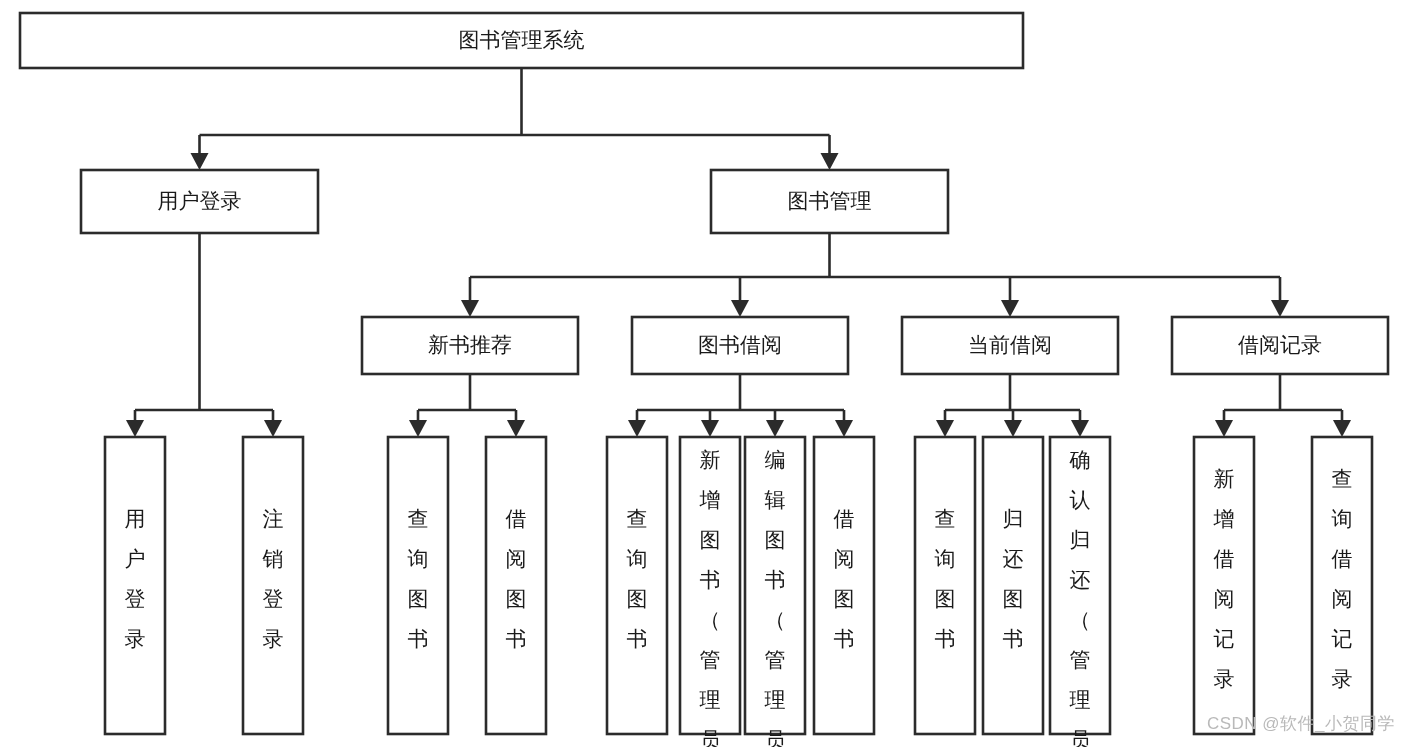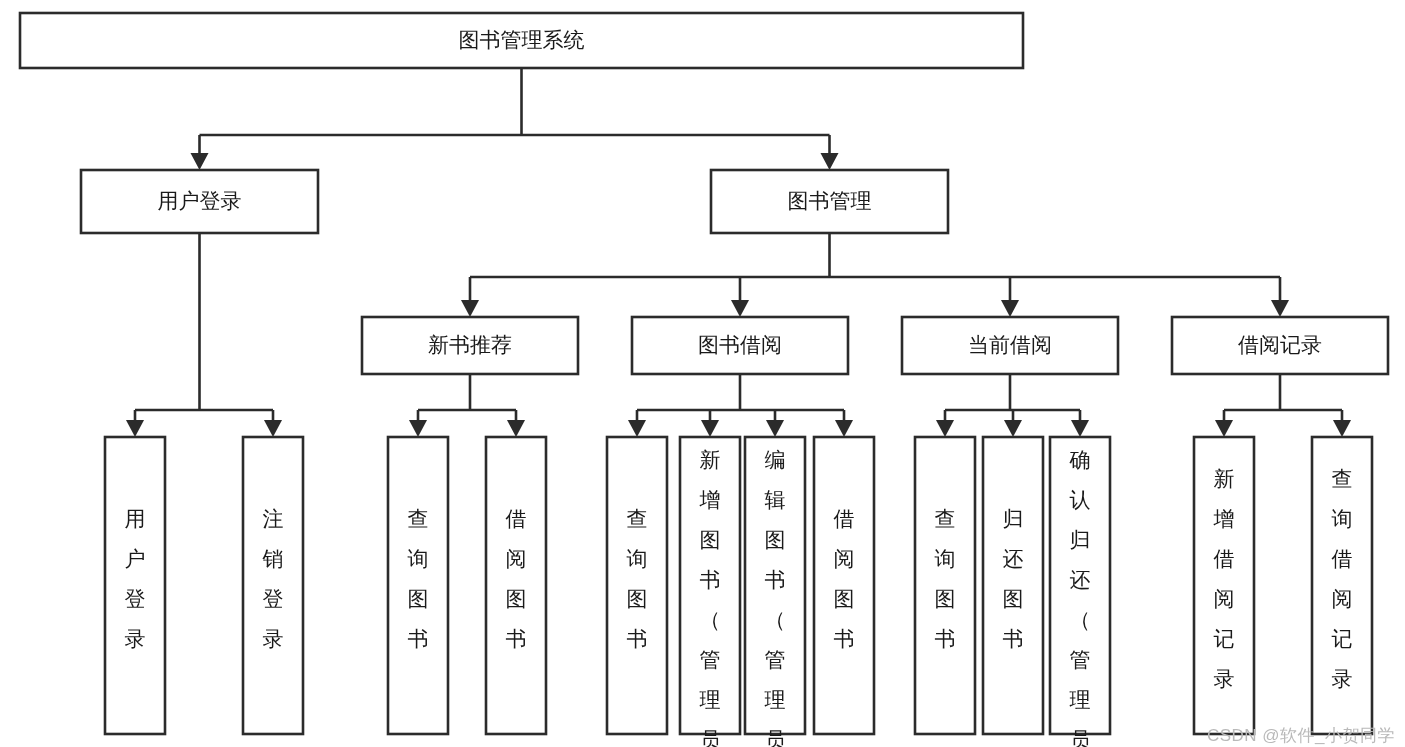--- a/index.html
+++ b/index.html
@@ -51,21 +51,21 @@
   }
   .node-label-v {
     font-family: "Liberation Sans", "DejaVu Sans", sans-serif;
     font-size: 21px;
     fill: #1a1a1a;
     text-anchor: middle;
   }
   .watermark {
     position: absolute;
     right: 10px;
-    bottom: 0;
+    bottom: 12px;
     font-family: "Liberation Sans", "DejaVu Sans", sans-serif;
     font-size: 17px;
     color: #b9b9b9;
     white-space: nowrap;
     pointer-events: none;
     letter-spacing: 0.5px;
   }
 </style>
 </head>
 <body>

